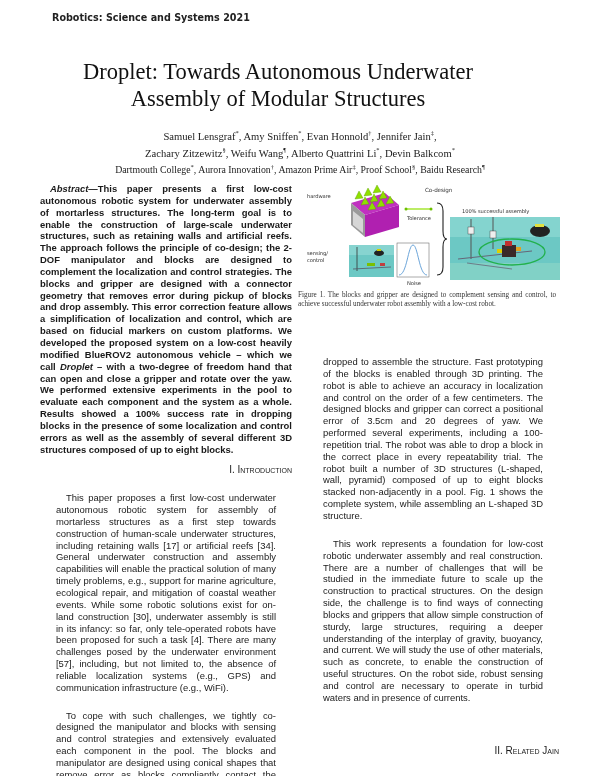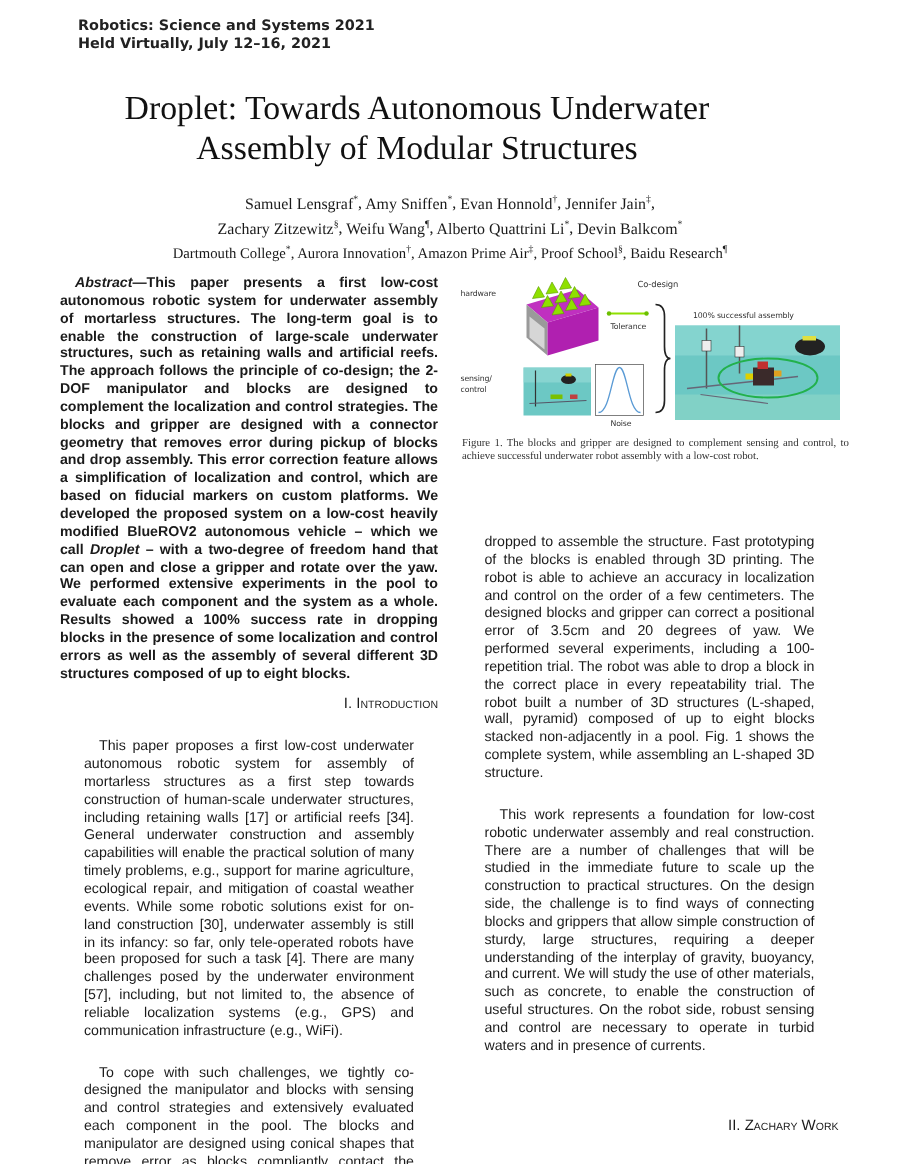--- a/index.html
+++ b/index.html
@@ -12,30 +12,29 @@
   .col { position: absolute; width: 252px; font-family: Liberation Sans, sans-serif; font-size: 9.45px; line-height: 11.85px; text-align: justify; }
   .col-left { left: 40px; top: 183px; }
   .col-right { left: 307px; top: 340px; }
   .abstract { font-weight: bold; text-indent: 10px; margin: 0; }
   .abstract i { font-weight: bold; }
   .section-heading { text-align: right; font-variant: small-caps; font-size: 10px; margin: 9px 0 6px 0; text-indent: 0; }
   p { margin: 16px; text-indent: 10px; }
   p + p { margin-top: 0; }
   .para-gap { margin-top: 7px; }
   .figure { position: absolute; left: 307px; top: 183px; width: 265px; height: 105px; }
-  .fig-caption { position: absolute; left: 308px; top: 291px; width: 258px; font-family: "Liberation Serif", serif; font-size: 7.2px; line-height: 9px; text-align: justify; color: #333; }
+  .fig-caption { position: absolute; left: 298px; top: 291px; width: 258px; font-family: "Liberation Serif", serif; font-size: 7.2px; line-height: 9px; text-align: justify; color: #333; }
   .fig-label { position: absolute; font-family: "DejaVu Sans", sans-serif; font-size: 5.2px; color: #333; white-space: nowrap; letter-spacing: -0.1px; }
   .gap-head { height: 16px; }
 </style>
 </head>
 <body>
 
 <div class="conf">
   <div>Robotics: Science and Systems 2021</div>
-  <div>Held Virtually, July 12–16, 2021</div>
 </div>
 
 <div class="title">
   <div>Droplet: Towards Autonomous Underwater</div>
   <div>Assembly of Modular Structures</div>
 </div>
 
 <div class="authors">
   <div id="author-line-1"><span>Samuel Lensgraf<sup>*</sup></span>, <span>Amy Sniffen<sup>*</sup></span>, <span>Evan Honnold<sup>†</sup></span>, <span>Jennifer Jain<sup>‡</sup></span>,</div>
   <div id="author-line-2"><span>Zachary Zitzewitz<sup>§</sup></span>, <span>Weifu Wang<sup>¶</sup></span>, <span>Alberto Quattrini Li<sup>*</sup></span>, <span>Devin Balkcom<sup>*</sup></span></div>
@@ -120,14 +119,14 @@
   <div class="fig-label" style="left:100px;top:97px;">Noise</div>
   <div class="fig-label" style="left:118px;top:4px;font-size:5.6px;">Co-design</div>
   <div class="fig-label" style="left:155px;top:25px;">100% successful assembly</div>
 </div>
 <div class="fig-caption">Figure 1. The blocks and gripper are designed to complement sensing and control, to achieve successful underwater robot assembly with a low-cost robot.</div>
 
 <div class="col col-right">
   <p style="text-indent:0">dropped to assemble the structure. Fast prototyping of the blocks is enabled through 3D printing. The robot is able to achieve an accuracy in localization and control on the order of a few centimeters. The designed blocks and gripper can correct a positional error of 3.5cm and 20 degrees of yaw. We performed several experiments, including a 100-repetition trial. The robot was able to drop a block in the correct place in every repeatability trial. The robot built a number of 3D structures (L-shaped, wall, pyramid) composed of up to eight blocks stacked non-adjacently in a pool. Fig. 1 shows the complete system, while assembling an L-shaped 3D structure.</p>
   <p class="para-gap">This work represents a foundation for low-cost robotic underwater assembly and real construction. There are a number of challenges that will be studied in the immediate future to scale up the construction to practical structures. On the design side, the challenge is to find ways of connecting blocks and grippers that allow simple construction of sturdy, large structures, requiring a deeper understanding of the interplay of gravity, buoyancy, and current. We will study the use of other materials, such as concrete, to enable the construction of useful structures. On the robot side, robust sensing and control are necessary to operate in turbid waters and in presence of currents.</p>
   <div class="gap-head"></div>
-  <div class="section-heading">II. Zachary Work</div>
+  <div class="section-heading">II. Related Jain</div>
 </div>
 
 </body></html>

